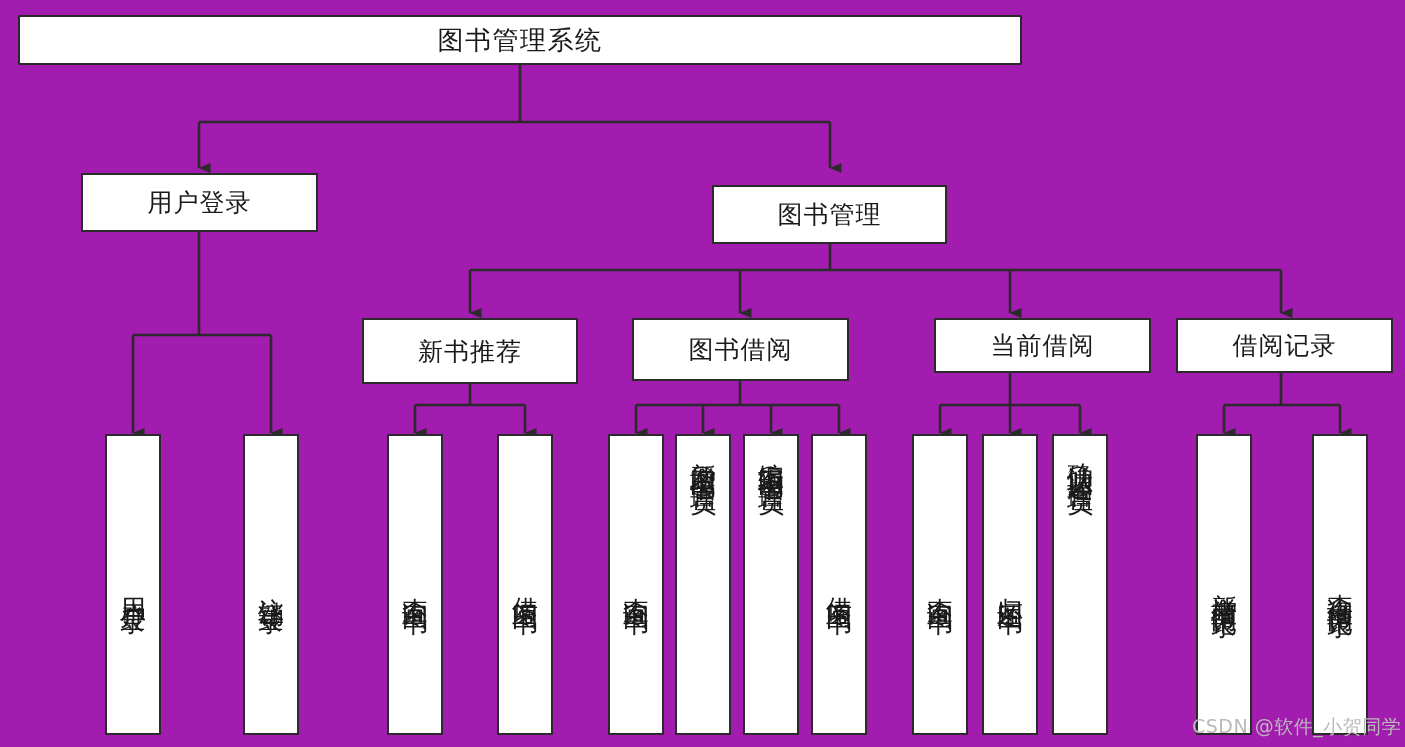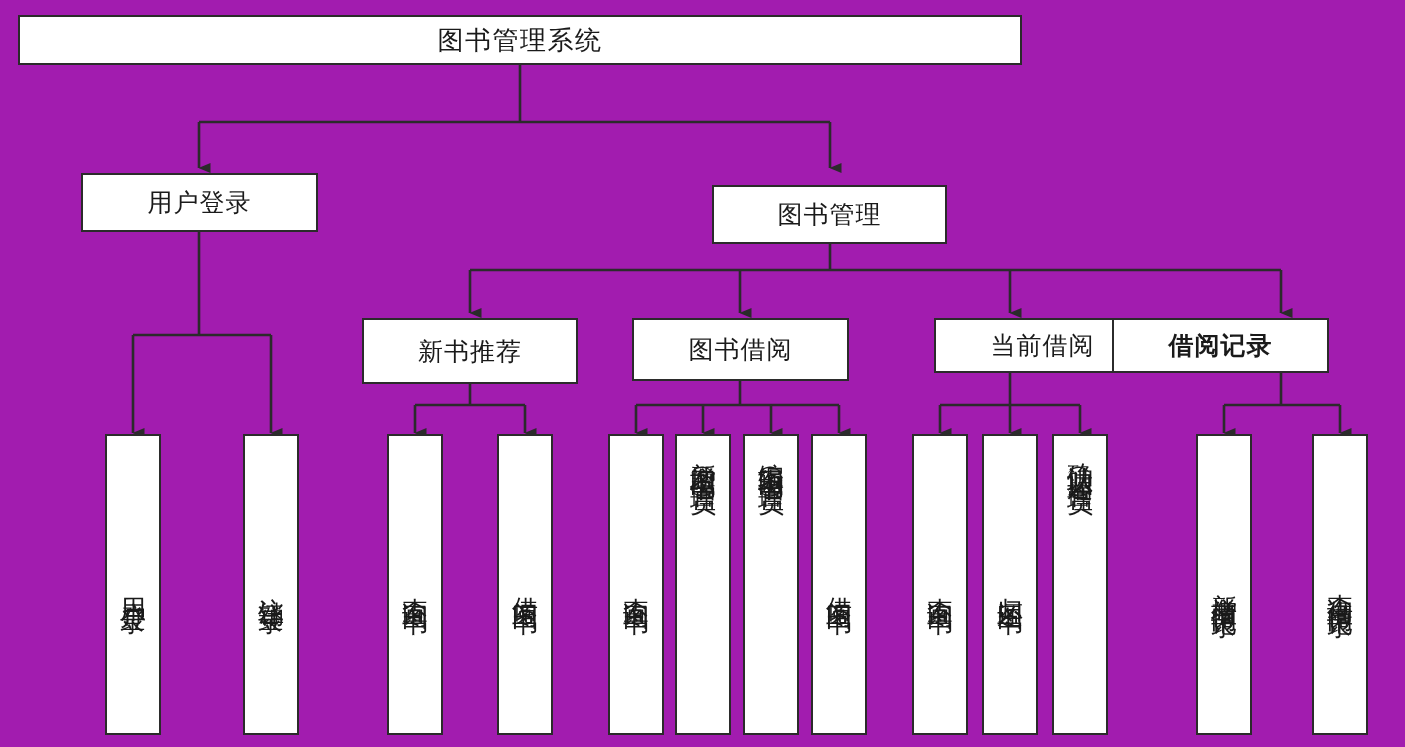--- a/index.html
+++ b/index.html
@@ -149,21 +149,21 @@
 
   <div class="node horiz" style="left:362px; top:318px; width:216px; height:66px;">
     <span class="lbl">新书推荐</span>
   </div>
   <div class="node horiz" style="left:632px; top:318px; width:217px; height:63px;">
     <span class="lbl">图书借阅</span>
   </div>
   <div class="node horiz" style="left:902px; top:318px; width:217px; height:55px;margin-left:32px;">
     <span class="lbl">当前借阅</span>
   </div>
-  <div class="node horiz" style="left:1112px; top:318px; width:217px; height:55px;font-weight:bold;">
+  <div class="node horiz" style="left:1176px; top:318px; width:217px; height:55px;">
     <span class="lbl">借阅记录</span>
   </div>
 
   <div class="node vert midtext" style="left:105px; top:434px; width:56px; height:301px;">
     <span class="lbl">用户登录</span>
   </div>
   <div class="node vert midtext" style="left:243px; top:434px; width:56px; height:301px;">
     <span class="lbl">注销登录</span>
   </div>
 
@@ -197,14 +197,15 @@
     <span class="lbl">确认归还（管理员）</span>
   </div>
 
   <div class="node vert midtext" style="left:1196px; top:434px; width:56px; height:301px;">
     <span class="lbl">新增借阅记录</span>
   </div>
   <div class="node vert midtext" style="left:1312px; top:434px; width:56px; height:301px;">
     <span class="lbl">查询借阅记录</span>
   </div>
 
+  <div class="watermark">CSDN @软件_小贺同学</div>
 
 </div>
 
 </body></html>

